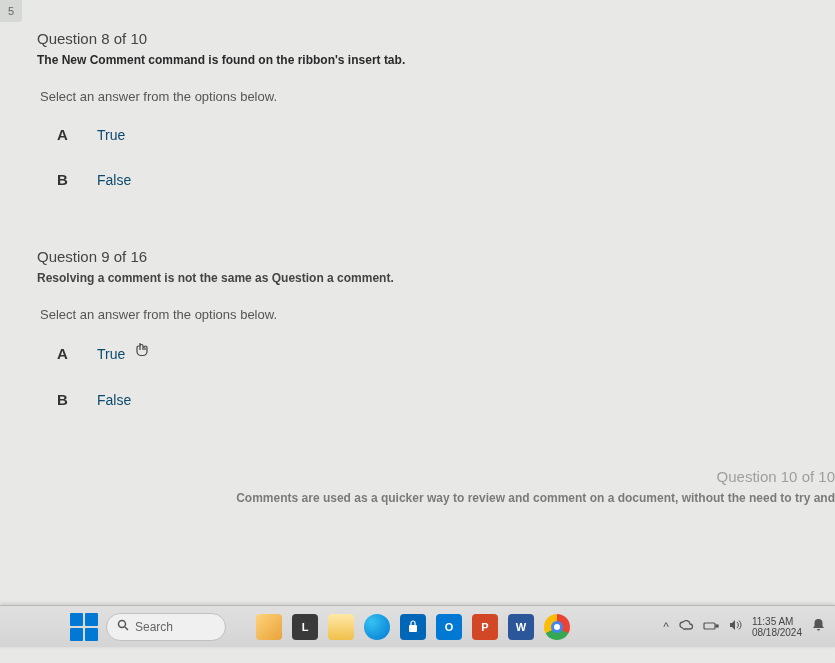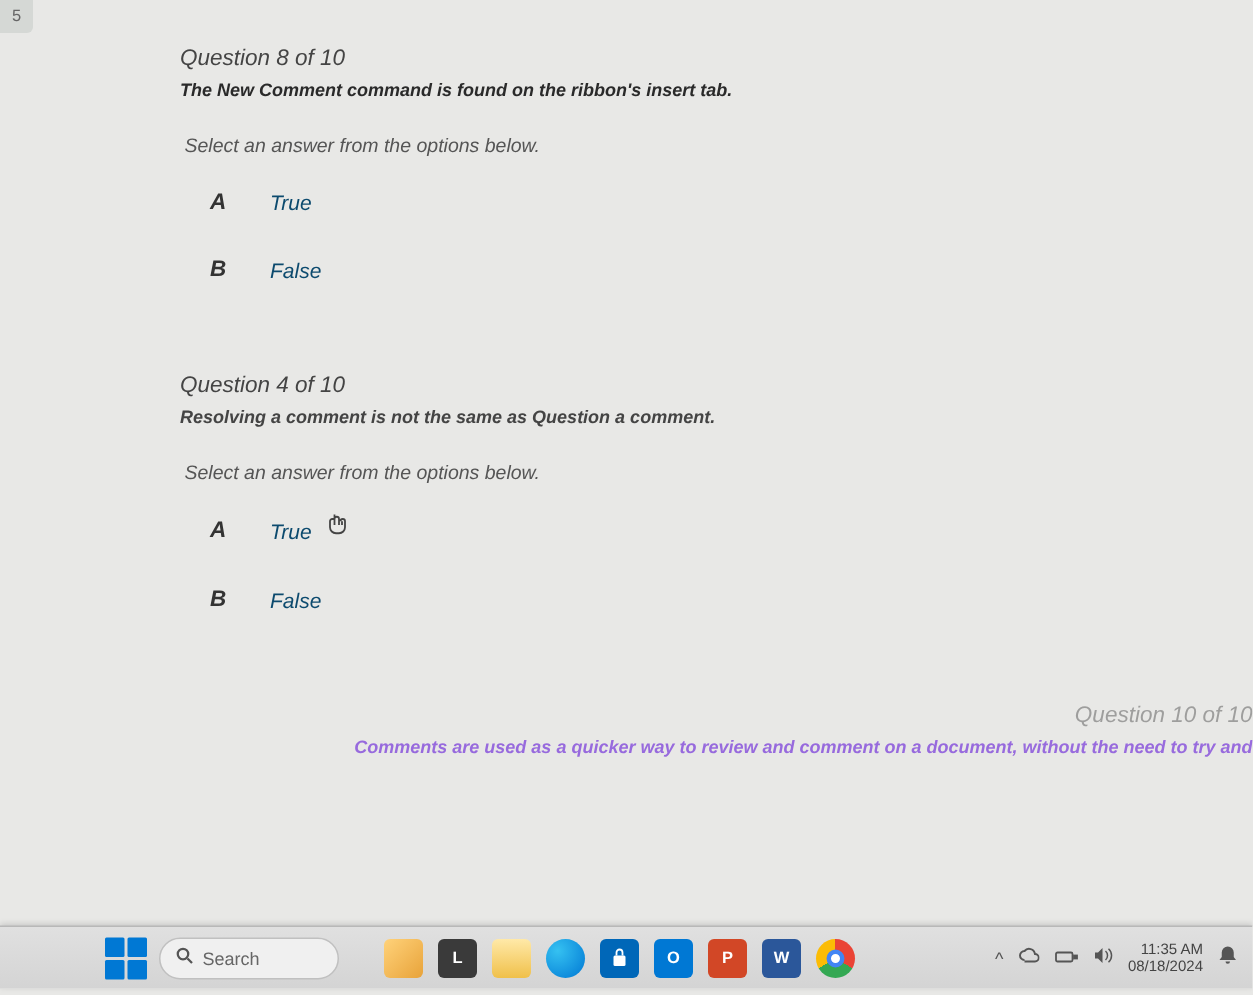--- a/index.html
+++ b/index.html
@@ -19,23 +19,22 @@
       height: 22px;
       background: #d5d8d5;
       border-bottom-right-radius: 4px;
       font-size: 11px;
       color: #666;
       display: flex;
       align-items: center;
       justify-content: center;
     }
     .content {
-      padding: 30px 0 0 120px;
+      padding: 30px 0 0 37px;
       color: #3a3a3a;
-      font-style: italic;
     }
     .question-block {
       margin-bottom: 60px;
     }
     .question-header {
       font-size: 15px;
       color: #444;
       margin-bottom: 6px;
       font-weight: 400;
     }
@@ -75,26 +74,26 @@
       font-size: 14px;
       color: #555;
       transform: translateY(-2px);
     }
     .q9 .question-header,
     .q9 .question-text { color: #444; }
     .q10 {
       opacity: 0.65;
     }
     .q10 .question-header { color: #777; }
-    .q10 .question-text { color: #6d28d9; font-weight: 600; }
+    .q10 .question-text { color: #404040; font-weight: 600; }
 
     
     .taskbar {
       position: absolute;
-      bottom: 4px;
+      bottom: 16px;
       left: 0;
       right: 0;
       height: 42px;
       background: linear-gradient(to bottom, #e0e0e0, #d4d4d4);
       border-top: 1px solid #b8b8b8;
       display: flex;
       align-items: center;
       padding: 0 10px;
       box-shadow: 0 -1px 4px rgba(0,0,0,0.15);
     }
@@ -158,21 +157,21 @@
     .ic-chrome::after{content:"";position:absolute;inset:7px;background:#fff;border-radius:50%;border:3px solid #4285f4;}
     .taskbar-right {
       margin-left: auto;
       display: flex;
       align-items: center;
       gap: 10px;
       font-size: 11px;
       color: #444;
     }
     .sys-icon { font-size: 12px; color: #555; cursor: pointer; }
-    .clock { text-align: right; line-height: 1.1; font-size: 10px; }
+    .clock { line-height: 1.1; font-size: 10px; }
     .notif { font-size: 13px; color: #555; cursor: pointer; }
   </style>
 </head>
 <body>
 
 <div class="top-tab">5</div>
 
 <div class="content">
 
   <div class="question-block">
@@ -185,21 +184,21 @@
         <span class="option-text">True</span>
       </div>
       <div class="option">
         <span class="option-letter">B</span>
         <span class="option-text">False</span>
       </div>
     </div>
   </div>
 
   <div class="question-block q9">
-    <div class="question-header">Question 4 of 10</div>
+    <div class="question-header">Question 9 of 16</div>
     <div class="question-text">Resolving a comment is not the same as Question a comment.</div>
     <div class="instruction">Select an answer from the options below.</div>
     <div class="options">
       <div class="option">
         <span class="option-letter">A</span>
         <span class="option-text">True</span>
         <span class="cursor-icon">
           <svg width="14" height="16" viewBox="0 0 14 16" fill="none" stroke="#444" stroke-width="1.2">
             <path d="M5 1 v7 M5 4 h-1.5 a1.5 1.5 0 0 0 -1.5 1.5 v4 a4 4 0 0 0 4 4 h2 a4 4 0 0 0 4 -4 v-4 a1.5 1.5 0 0 0 -3 0 M8 5 v3 M10 5.5 v2.5 M5 4 a1.5 1.5 0 0 1 3 0 v3"></path>
           </svg>

